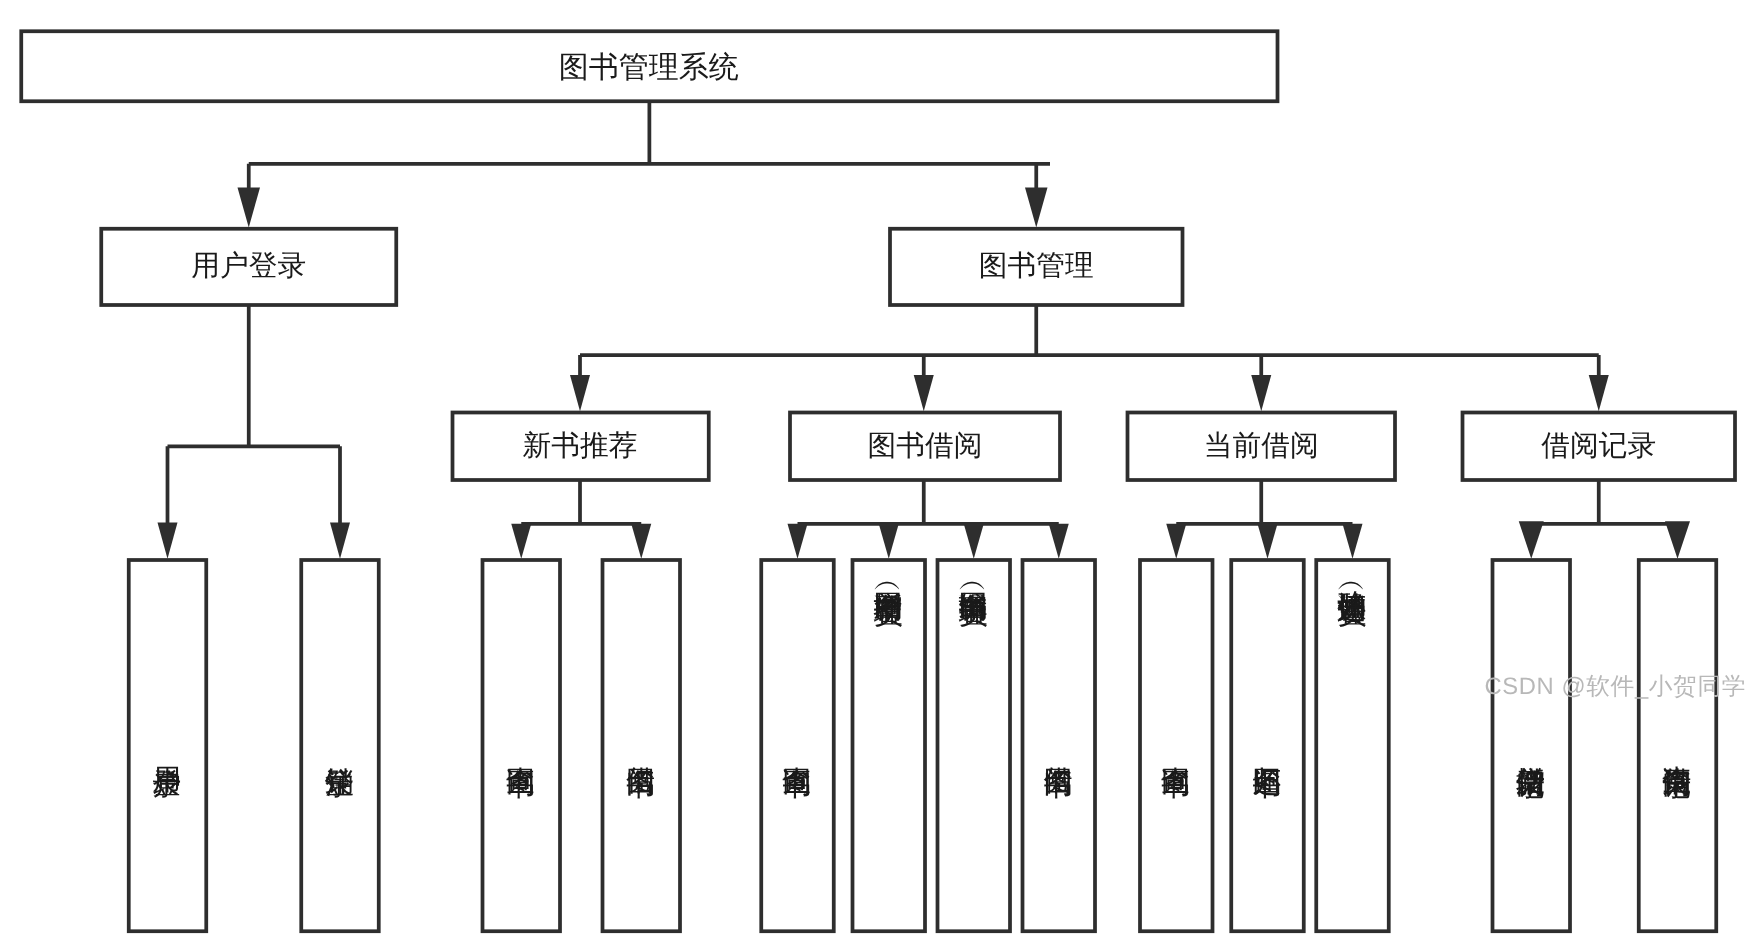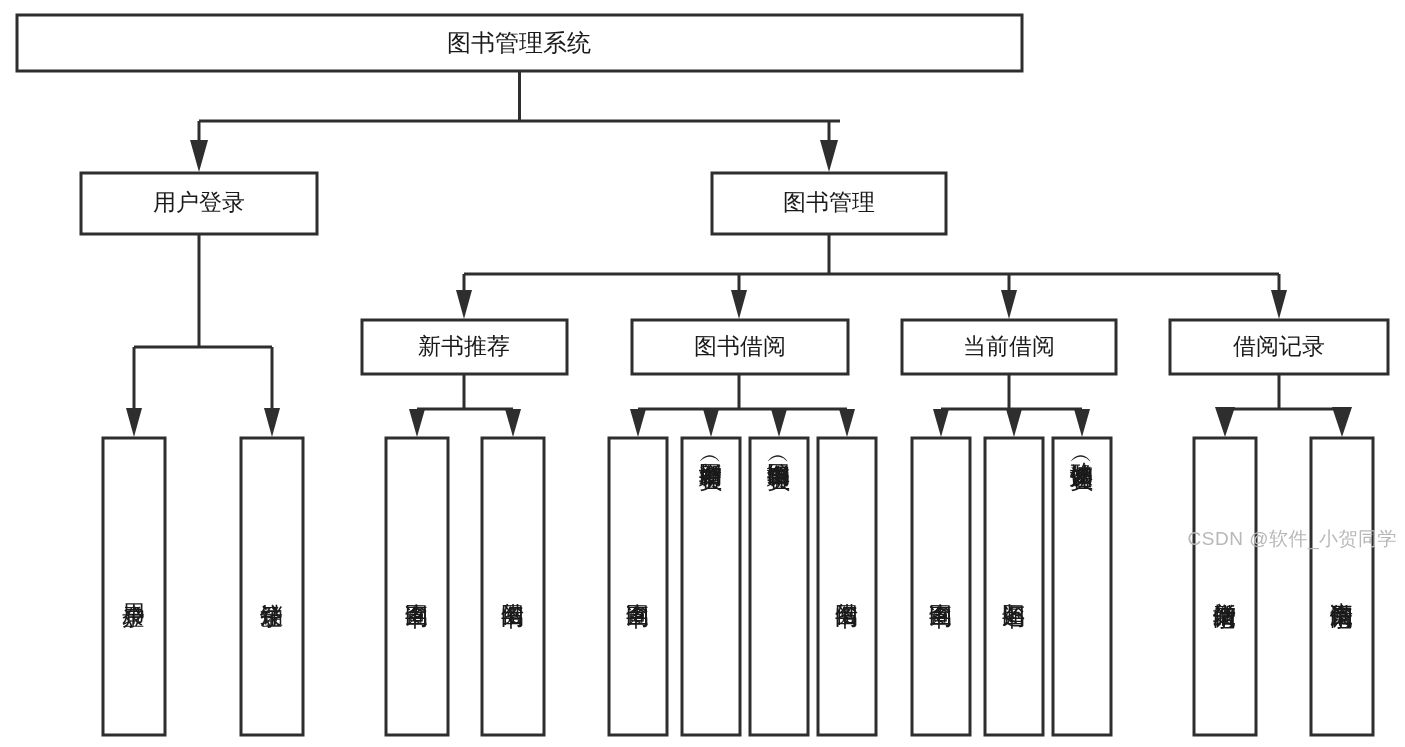--- a/index.html
+++ b/index.html
@@ -10,21 +10,21 @@
   body {
     width: 1405px;
     height: 747px;
     overflow: hidden;
     font-family: "Liberation Sans", "DejaVu Sans", sans-serif;
     position: relative;
   }
   #diagram-root {
     position: absolute;
     left: 0;
-    top: 2px;
+    top: 12px;
     width: 1405px;
     height: 558px;
   }
   svg.diagram {
     display: block;
     width: 1405px;
     height: 747px;
   }
   .node-box {
     fill: #ffffff;

